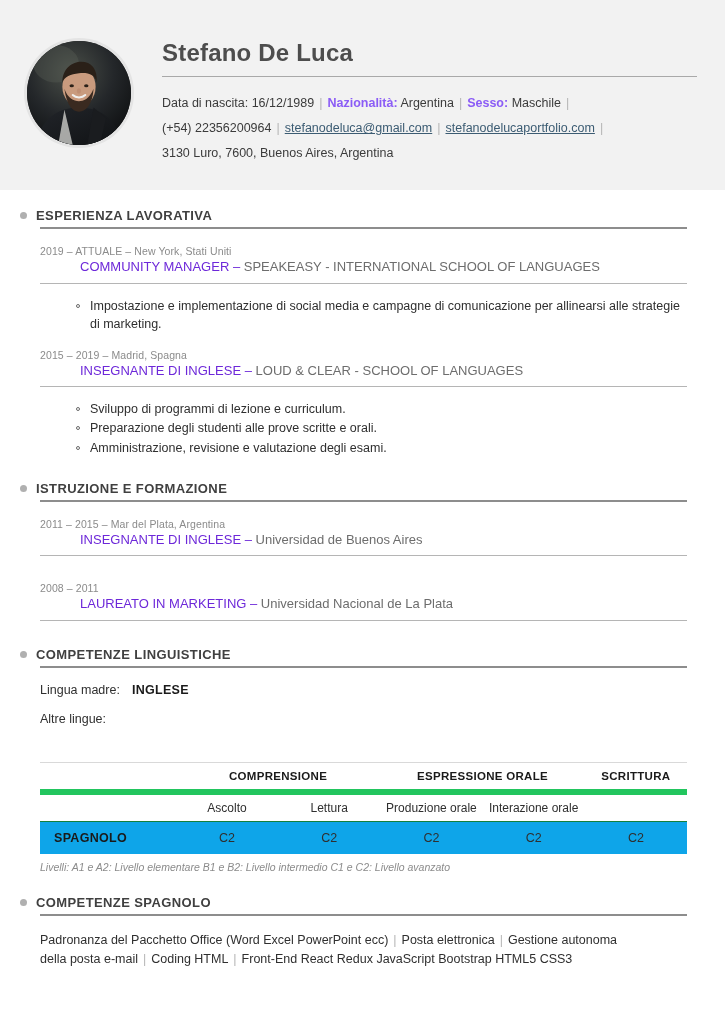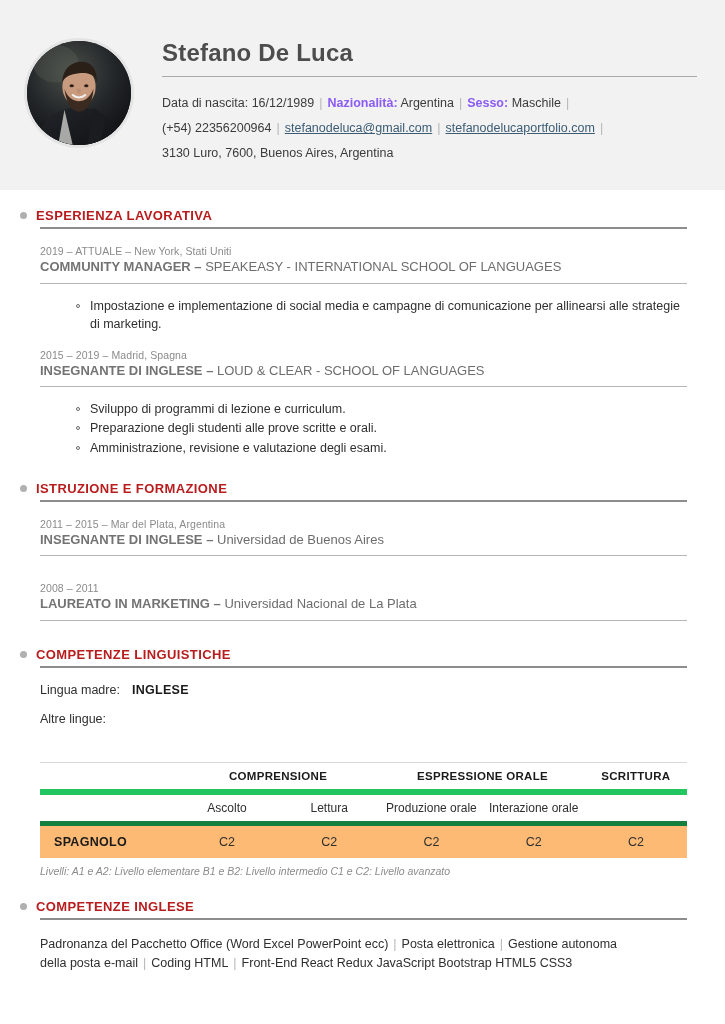--- a/index.html
+++ b/index.html
@@ -94,43 +94,44 @@
     width: 7px;
     height: 7px;
     border-radius: 50%;
     background: #b0b0b0;
     flex: 0 0 auto;
   }
   .sec-title {
     font-size: 13px;
     font-weight: bold;
     letter-spacing: 0.4px;
-    color: #b91c1c;
+    color: #404040;
     white-space: nowrap;
   }
   .sec-rule {
     border-bottom: 2px solid #8d8d8d;
     margin: 4px 0 0 24px;
   }
 
   .entry { margin: 16px 0 0 24px; }
   .entry-meta {
     font-size: 10.5px;
     color: #8b8b8b;
     letter-spacing: 0.1px;
     margin-bottom: 1px;
   }
   .entry-title {
     font-size: 13px;
     color: #6d6d6d;
     line-height: 1.35;
   }
   .entry-title b {
-    color: #737373;
-    font-weight: bold;
+    color: #6d28d9;
+    font-weight: normal;
+    margin-left: 40px;
   }
   .entry-rule {
     border-bottom: 1px solid #b5b5b5;
     margin-top: 7px;
   }
 
   ul.bullets {
     margin: 13px 0 0 28px;
     padding: 0 0 0 20px;
     list-style: none;
@@ -184,25 +185,25 @@
     font-size: 11.5px;
     font-weight: bold;
     letter-spacing: 0.3px;
     color: #1a1a1a;
     border-top: 1px solid #d9d9d9;
     border-bottom: 6px solid #22c55e;
   }
   table.lang-table .thead-sub td {
     font-size: 12px;
     color: #2f2f2f;
-    border-bottom: 5px solid #15803d;
+    border-bottom: 1px solid #15803d;
     padding: 6px 2px;
   }
   table.lang-table tr.data-row td {
-    background: #fdba74;
+    background: #0ea5e9;
     font-size: 12.5px;
     color: #2f2f2f;
     padding: 9px 2px;
   }
   table.lang-table tr.data-row td.lang-name {
     font-weight: bold;
     color: #1a1a1a;
     text-align: left;
     padding-left: 14px;
     letter-spacing: 0.3px;
@@ -365,21 +366,21 @@
       </tr>
     </tbody>
       </table>
 
     <div class="levels-note">Livelli: A1 e A2: Livello elementare B1 e B2: Livello intermedio C1 e C2: Livello avanzato</div>
   </div>
 
   <div class="section" style="margin-top:22px">
     <div class="sec-head-row">
       <span class="sec-dot"></span>
-      <span class="sec-title">COMPETENZE INGLESE</span>
+      <span class="sec-title">COMPETENZE SPAGNOLO</span>
     </div>
     <div class="sec-rule"></div>
 
     <div class="digital-text">
       <span>Padronanza del Pacchetto Office (Word Excel PowerPoint ecc)</span><span class="sep">|</span><span>Posta elettronica</span><span class="sep">|</span><span>Gestione autonoma della posta e-mail</span><span class="sep">|</span><span>Coding HTML</span><span class="sep">|</span><span>Front-End React Redux JavaScript Bootstrap HTML5 CSS3</span>
     </div>
   </div>
 
 </div>
 

